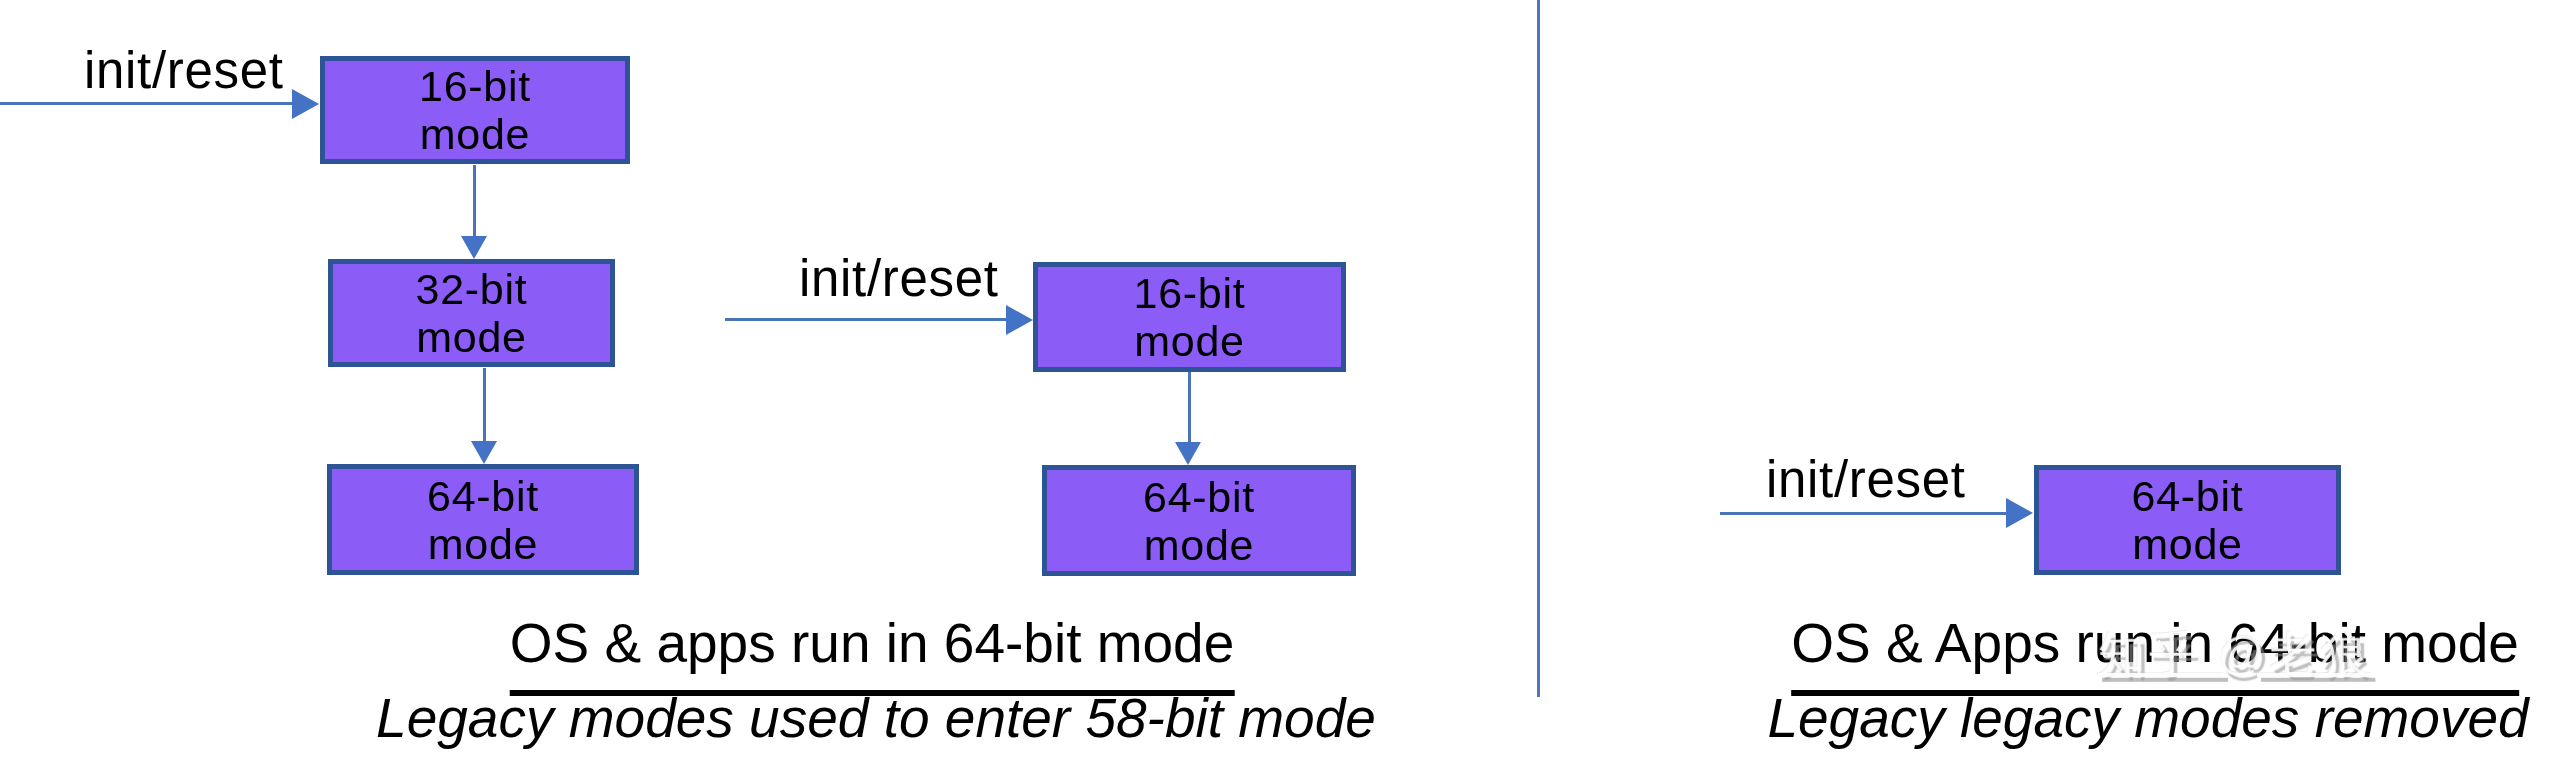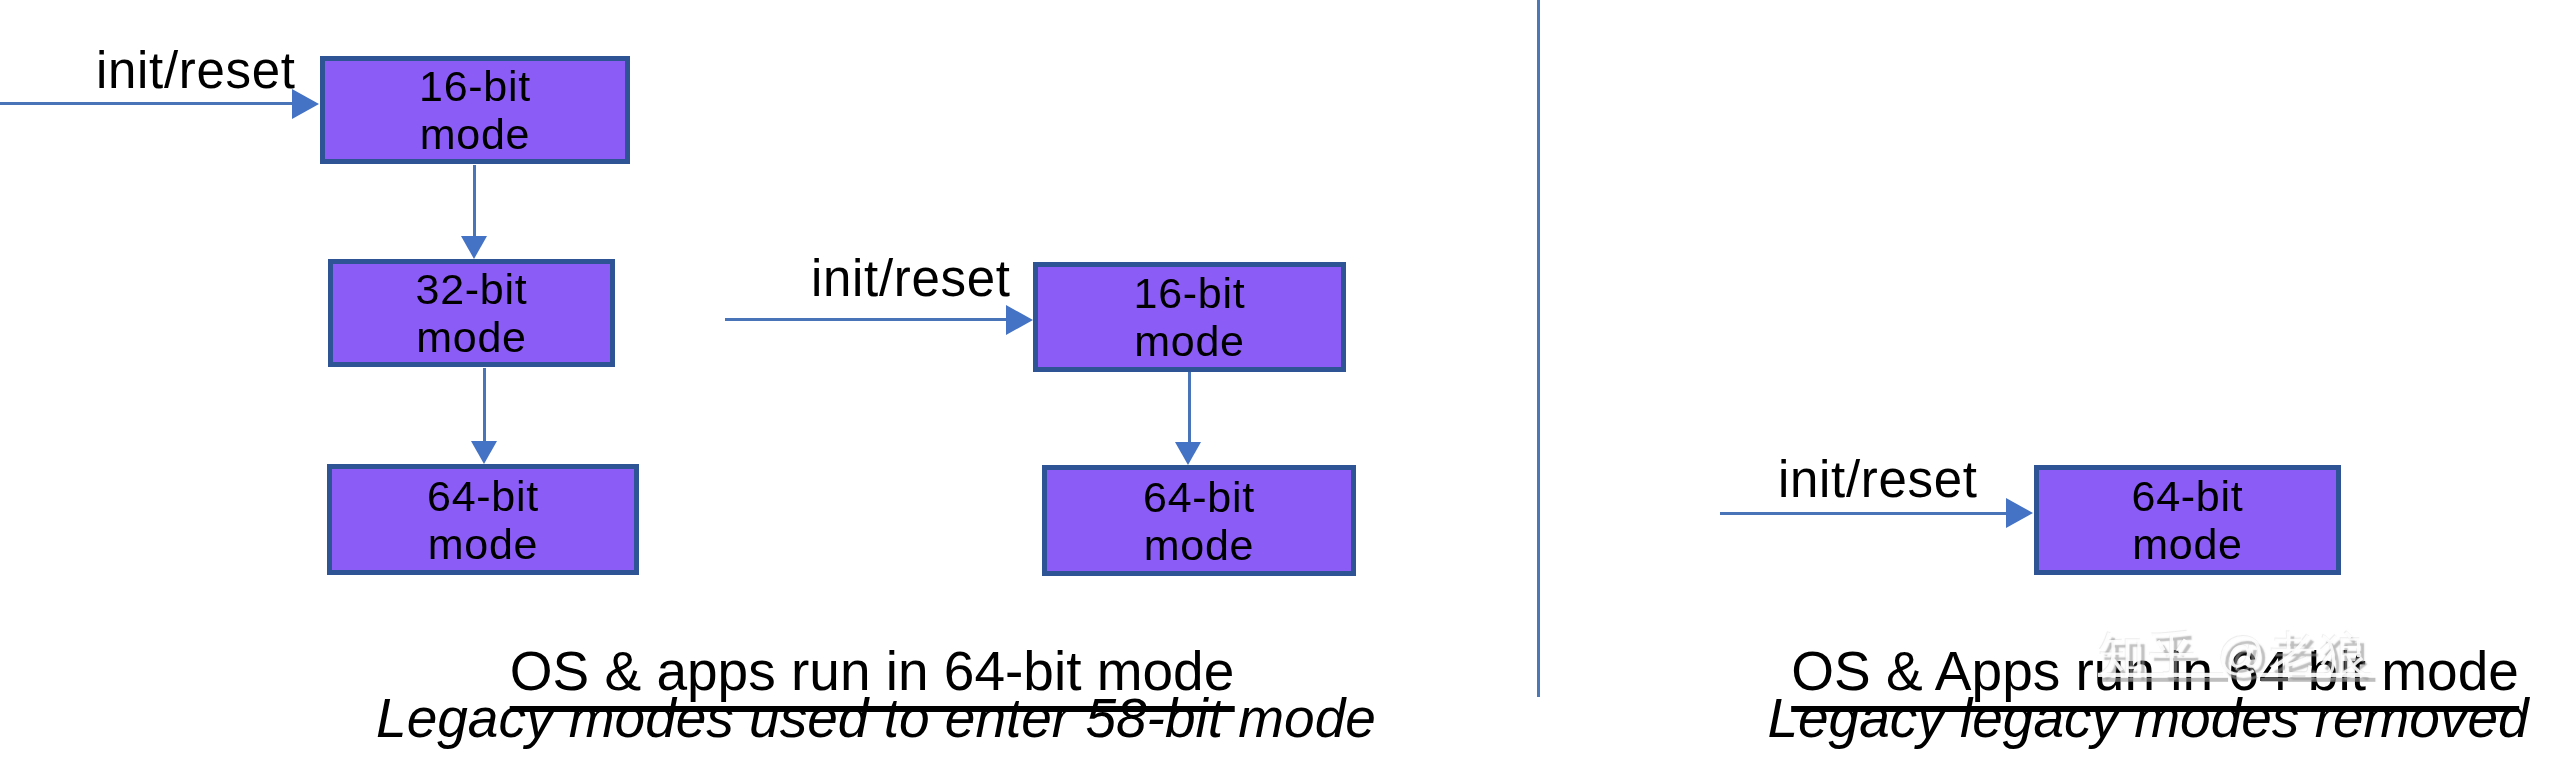--- a/index.html
+++ b/index.html
@@ -16,25 +16,25 @@
           border-left:27.4px solid #4472c4; }
   .ah-d { position:absolute; width:0; height:0;
           border-left:13.7px solid transparent; border-right:13.7px solid transparent;
           border-top:23px solid #4472c4; }
   
   .box { position:absolute; box-sizing:border-box; border:5.5px solid #2f5496; background:#8b5cf6;
          display:flex; flex-direction:column; align-items:center; justify-content:center; }
   .bl  { font-size:43px; line-height:48px; letter-spacing:0.7px; color:#000; white-space:nowrap; }
   
   .init { position:absolute; font-size:51px; line-height:55px; letter-spacing:0.7px;
-          color:#000; white-space:nowrap;margin-left:12px; }
+          color:#000; white-space:nowrap; }
   
   .cap { position:absolute; transform:translateX(-50%); font-size:55px; line-height:60px;
          color:#000; white-space:nowrap; }
-  .cap-title { border-bottom:6.2px solid #000; padding-bottom:5px;margin-top:28px; }
+  .cap-title { border-bottom:6.2px solid #000; padding-bottom:17px; }
   .cap-sub   { font-style:italic; }
   
   .divider { position:absolute; background:#4c78b8; }
   
   .wm { position:absolute; font-size:47px; letter-spacing:4.1px; white-space:nowrap; z-index:5;
         color:rgba(255,255,255,0.88);
         text-shadow:4.1px 4.8px 1.4px rgba(150,150,150,0.62), -0.7px -0.7px 0.7px rgba(200,200,200,0.35);text-decoration:underline; }
 </style>
 </head>
 <body>

